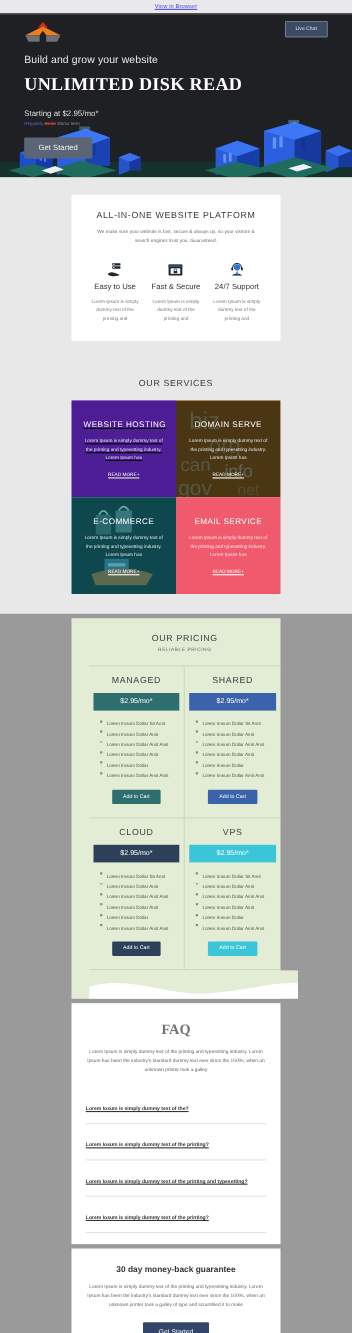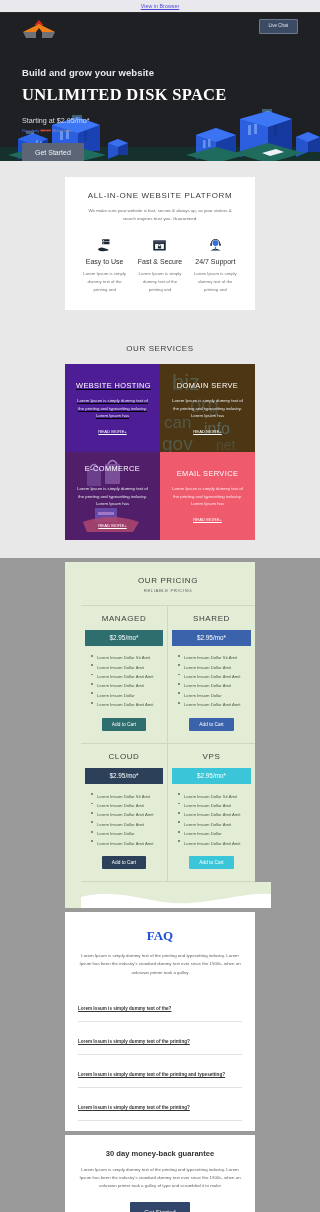--- a/index.html
+++ b/index.html
@@ -57,22 +57,22 @@
   }
   .hero-copy {
     position: relative;
     z-index: 5;
     padding: 4px 22px 0 22px;
   }
   .hero-sub {
     color: #e8e9ec;
     font-size: 9.5px;
     letter-spacing: .1px;
-    margin-top: 22px;
-    font-weight: 700;
+    margin-top: 4px;
+    font-weight: 400;
   }
   .hero-title {
     color: #ffffff;
     font-family: "Liberation Serif", serif;
     font-size: 16.5px;
     font-weight: 700;
     letter-spacing: .3px;
     margin-top: 7px;
     white-space: nowrap;
   }
@@ -188,21 +188,21 @@
     font-size: 4.3px;
     color: #ffffff;
     text-decoration: underline;
     margin-top: 9px;
     position: relative;
     z-index: 3;
     display: inline-block;
   }
   .svc-hosting  { background: #4c1d95; text-decoration: underline; }
   .svc-domain   { background: #a16207; }
-  .svc-ecom     { background: #a21caf; justify-content: space-between; }
+  .svc-ecom     { background: #0f766e; }
   .svc-email    { background: #ef5a6d; }
   .svc-email p  { color: #fde7ea; }
   .bgart { position: absolute; inset: 0; z-index: 1; opacity: .55; }
 
   
   .pricing { background: #e3ecd4; padding: 14px 0 0 16px; }
   .pricing .sec-title { color: #3c3c3c; }
   .pricing .sub { text-align: center; font-size: 4.4px; color: #6b6b6b; letter-spacing: .5px; margin-top: 3px; }
   .ptable { margin-top: 12px; border-top: 1px solid #cdd8bd; }
   .prow { display: grid; grid-template-columns: 1fr 1fr; }
@@ -248,21 +248,21 @@
     padding: 4px 10px;
     cursor: pointer;
     border-radius: 1px;
   }
   .wave { display: block; width: 190px; }
 
   
   .faq { padding: 16px 13px 10px 13px; }
   .faq h2 {
     text-align: center;
-    color: #1d4ed8;
+    color: #737373;
     font-family: "Liberation Serif", serif;
     font-size: 13px;
     font-weight: 700;
   }
   .faq-intro {
     text-align: center;
     font-size: 4.4px;
     color: #5f5f5f;
     line-height: 1.85;
     margin-top: 8px;
@@ -385,21 +385,21 @@
           <path d="M17 5 L1 13 L14 13 L17 9 Z" fill="#f07f1a"></path>
           <path d="M20 13 L33 13 L30 19 L20 19 Z" fill="#6e7277"></path>
           <path d="M14 13 L1 13 L4 19 L14 19 Z" fill="#6e7277"></path>
         </svg>
       </div>
       <button class="livechat">Live Chat</button>
     </div>
 
     <div class="hero-copy">
       <div class="hero-sub">Build and grow your website</div>
-      <div class="hero-title">UNLIMITED DISK SPACE</div>
+      <div class="hero-title">UNLIMITED DISK READ</div>
       <div class="hero-price">Starting at $2.95/mo*</div>
       <div class="hero-reg">
         <span>Regularly</span>
         <s>$9.99</s>
         <span class="term">36/mo term</span>
       </div>
       <button class="hero-btn">Get Started</button>
     </div>
   </div>
 

